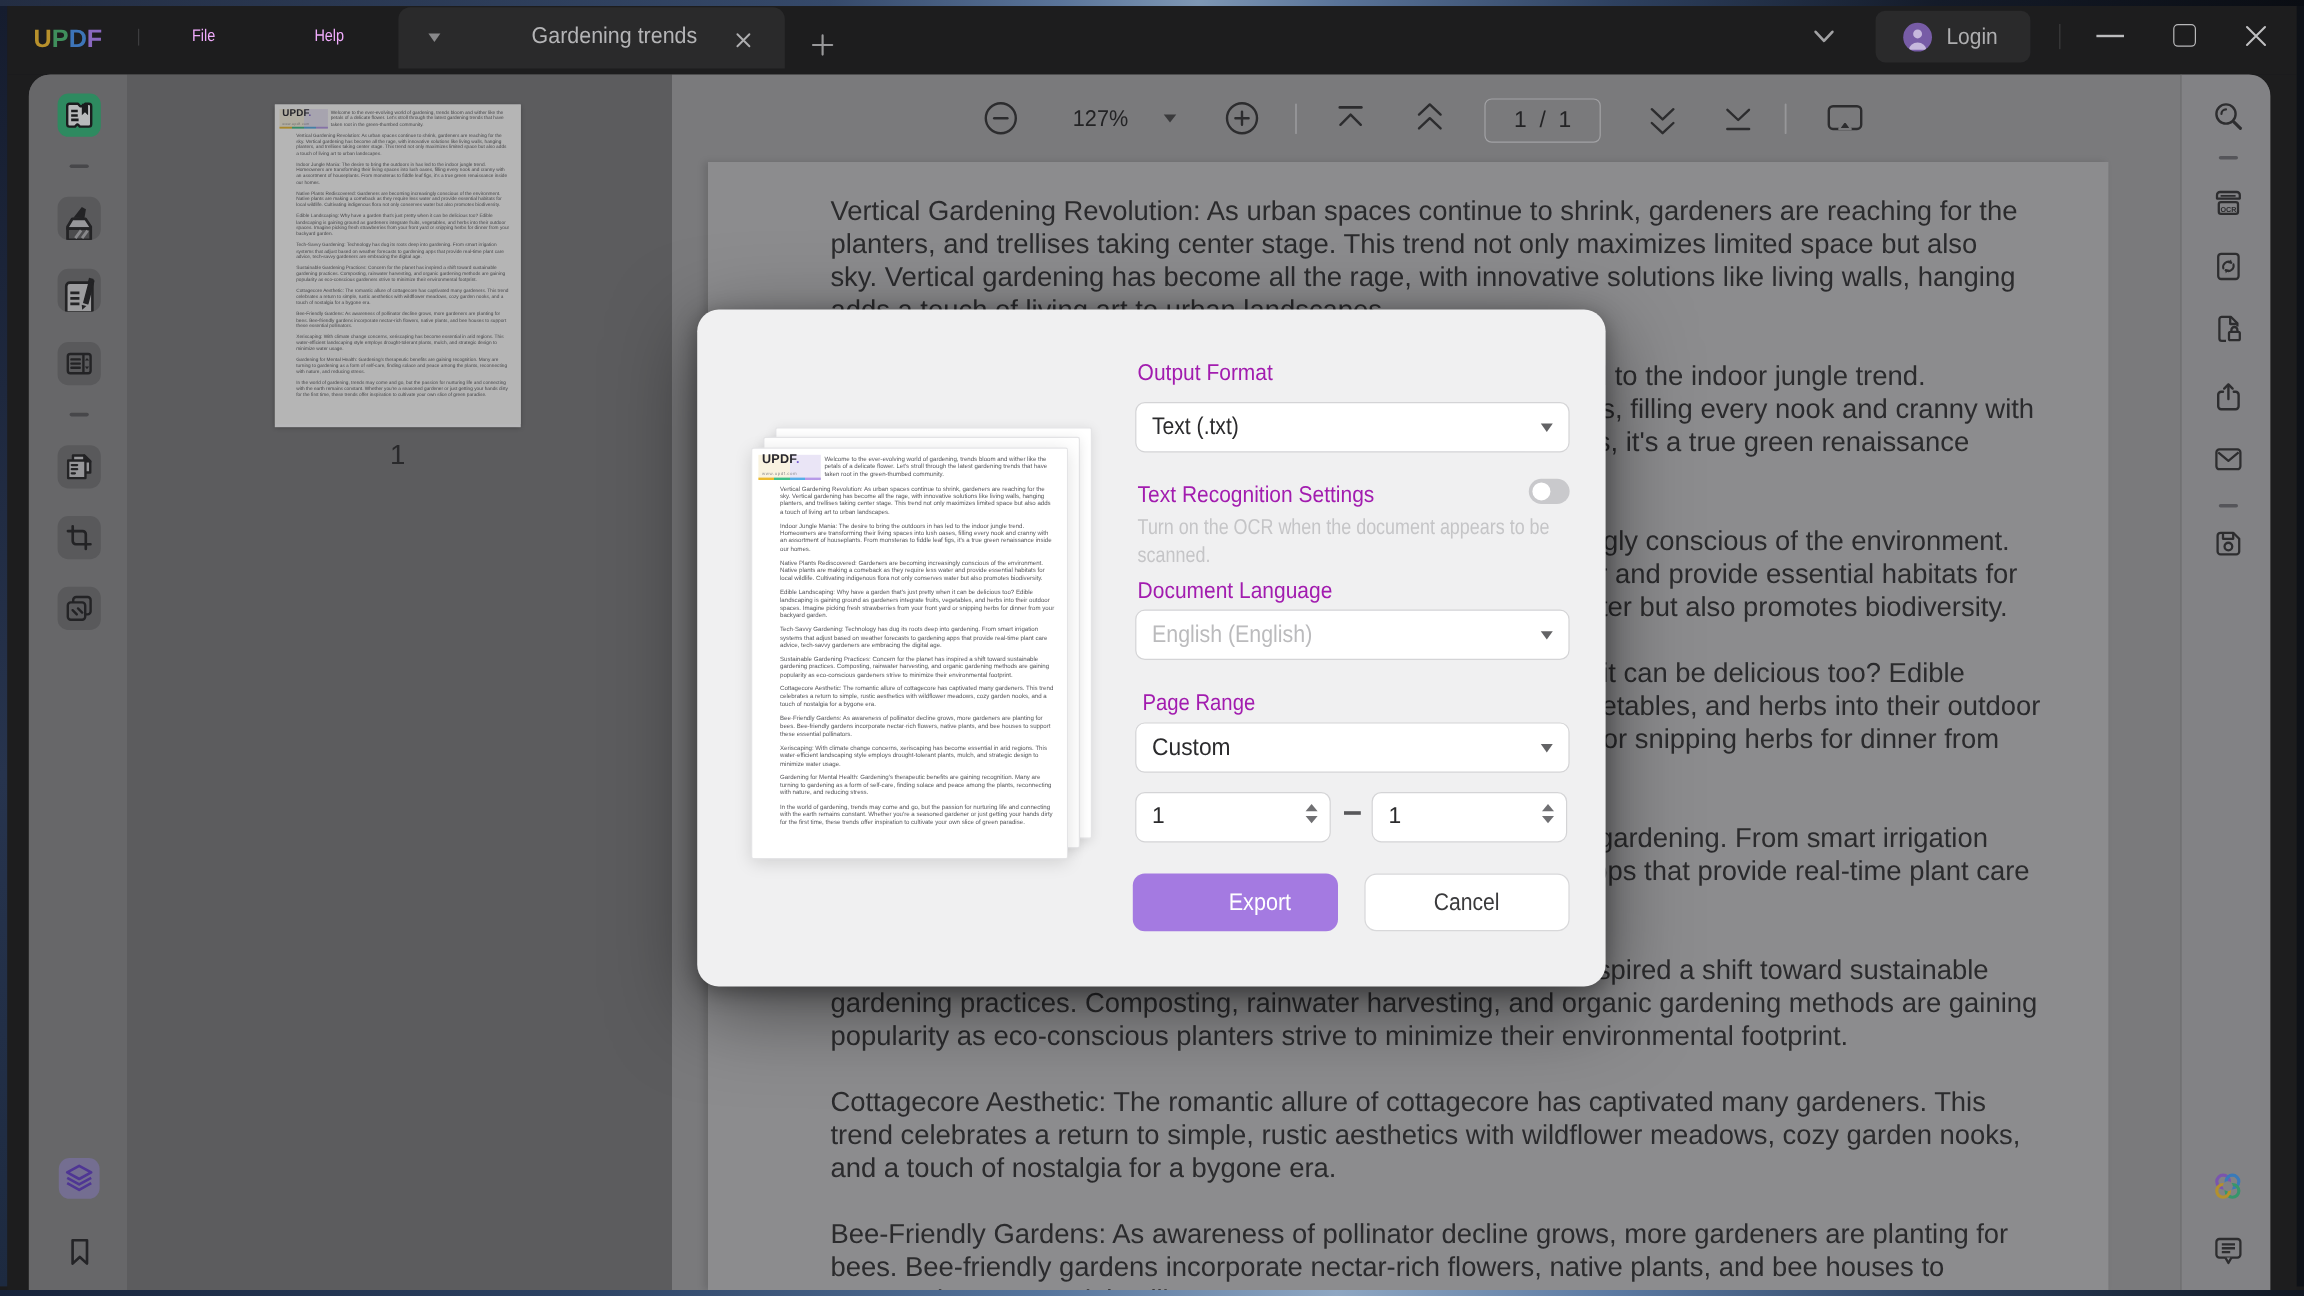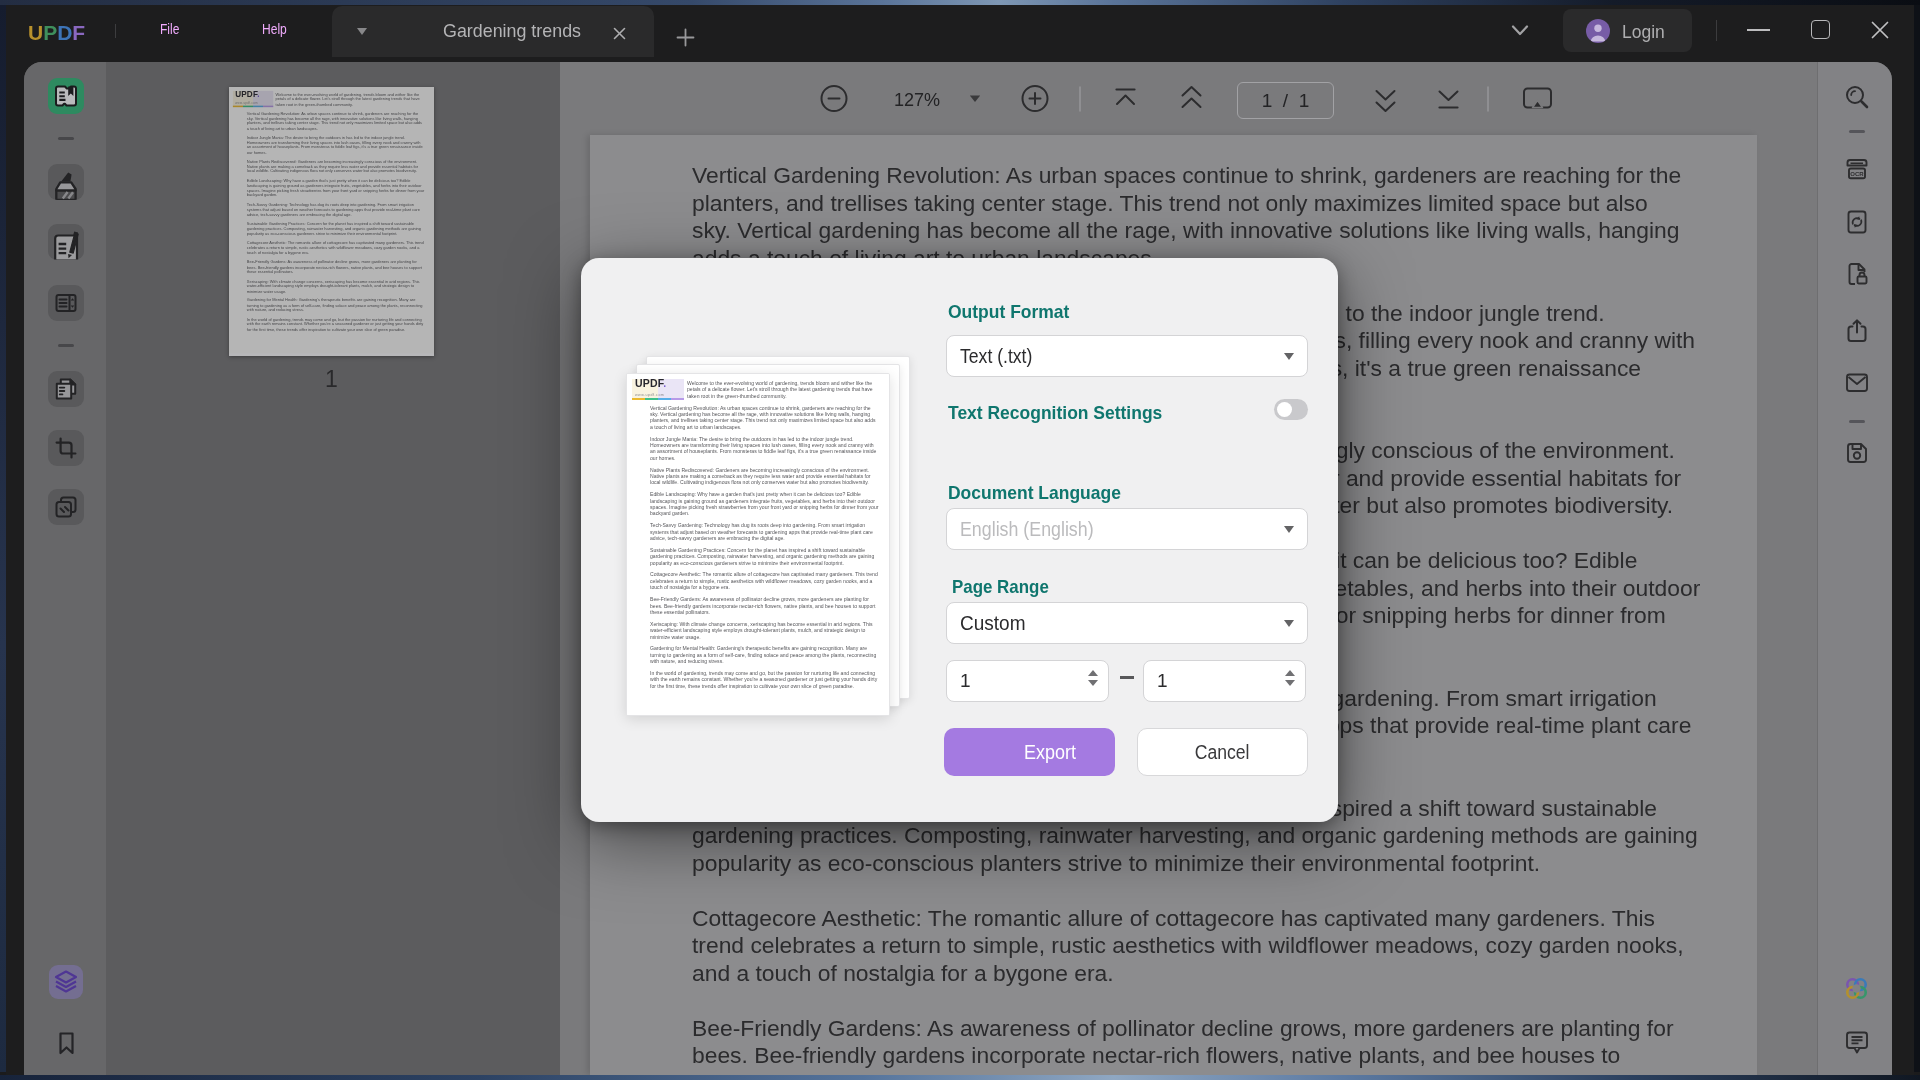--- a/index.html
+++ b/index.html
@@ -62,21 +62,21 @@
 
   
   #modal { left:581px; top:258px; width:757px; height:564px; background:#f0f0f1; border-radius:18px;
     box-shadow:0 18px 70px rgba(0,0,0,0.5), 0 4px 18px rgba(0,0,0,0.35); }
   .pvpage { position:absolute; width:264px; height:343px; background:#ffffff; border:1px solid #e4e4e6;
     border-radius:2px; }
   #pv3 { left:65px; top:98px;  box-shadow:0 2px 10px rgba(0,0,0,0.10); }
   #pv2 { left:55px; top:106px; box-shadow:0 2px 10px rgba(0,0,0,0.10); }
   #pv1 { left:45px; top:115px; box-shadow:0 3px 14px rgba(0,0,0,0.13); overflow:hidden; }
 
-  .mlabel { position:absolute; left:367px; font-size:19px; color:#0f766e;font-weight:bold; }
+  .mlabel { position:absolute; left:367px; font-size:19px; color:#a21caf; }
   .sx { display:inline-block; transform-origin:0 50%; }
   .mselect { position:absolute; left:365px; width:362px; height:42px; background:#fff;
     border:1px solid #d4d4d6; border-radius:8px; font-size:20px; color:#2b2b2d; line-height:40px;
     padding-left:13px; }
   .mselect .caret { position:absolute; right:13px; top:17px; width:0; height:0;
     border-left:5.5px solid transparent; border-right:5.5px solid transparent; border-top:7px solid #636365; }
   #toggle { position:absolute; left:693px; top:141px; width:34px; height:21px; background:#c9c9cc;
     border-radius:11px; }
   #toggle .knob { position:absolute; left:3px; top:3px; width:15px; height:15px; border-radius:50%; background:#fff; }
   #ocrhint { position:absolute; left:367px; top:170px; width:480px; font-size:18px; line-height:22.5px;
@@ -393,20 +393,21 @@
         </div>
       </div>
     </div>
 
     <div class="mlabel" style="top:43px;"><span class="sx" style="transform:scaleX(0.92);">Output Format</span></div>
     <div class="mselect" style="top:77px;"><span class="sx" style="transform:scaleX(0.88);">Text (.txt)</span><div class="caret"></div></div>
     <div class="mlabel" style="top:144px;"><span class="sx" style="transform:scaleX(0.92);">Text Recognition Settings</span></div>
     <div id="toggle">
         <div class="knob"></div>
       </div>
+    <div id="ocrhint"><span class="sx" style="transform:scaleX(0.83);">Turn on the OCR when the document appears to be</span><br><span class="sx" style="transform:scaleX(0.83);">scanned.</span></div>
     <div class="mlabel" style="top:224px;"><span class="sx" style="transform:scaleX(0.92);">Document Language</span></div>
     <div class="mselect" style="top:250px; color:#bbbbbd;"><span class="sx" style="transform:scaleX(0.89);">English (English)</span><div class="caret"></div></div>
     <div class="mlabel" style="top:318px; left:371px;"><span class="sx" style="transform:scaleX(0.89);">Page Range</span></div>
     <div class="mselect" style="top:344px;"><span class="sx" style="transform:scaleX(0.95);">Custom</span><div class="caret"></div></div>
     <div class="numinput" style="left:365px; top:402px;">1
       <div class="spin" style="top:9px;">
           <div class="up"></div>
           <div class="dn"></div>
         </div>
     </div>

